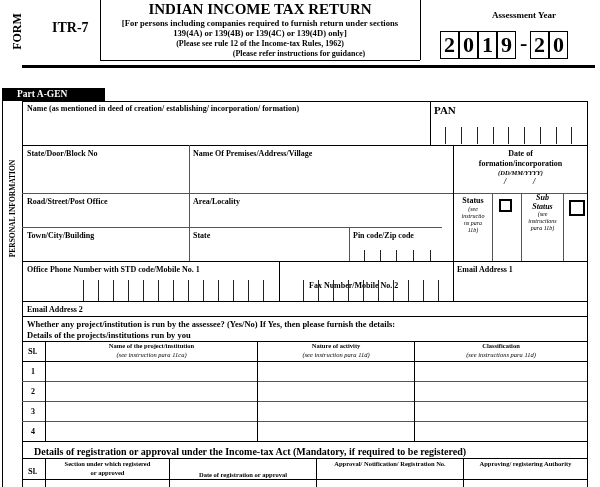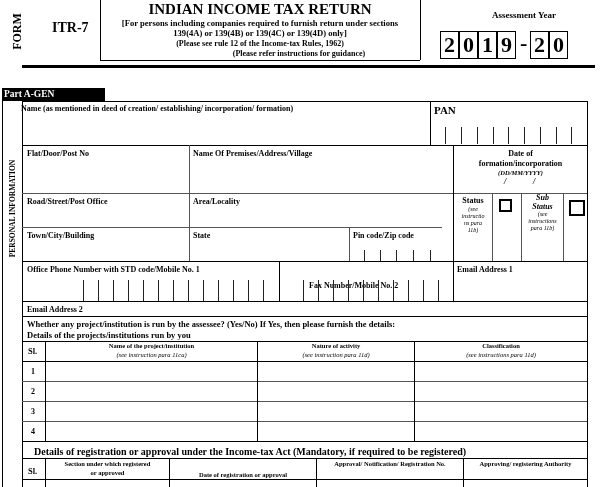--- a/index.html
+++ b/index.html
@@ -41,21 +41,21 @@
   <div class="digit" style="left:459px;">0</div>
   <div class="digit" style="left:478px;">1</div>
   <div class="digit" style="left:497px;">9</div>
   <div class="abs b" style="left:520px; top:30px; font-size:22px;">-</div>
   <div class="digit" style="left:530px;">2</div>
   <div class="digit" style="left:549px;">0</div>
 </div>
 
 <div class="abs" style="left:22px; top:65px; width:573px; height:3px; background:#000;"></div>
 
-<div class="abs b" style="left:2px; top:88px; width:103px; height:13px; background:#000; color:#fff; font-size:9.5px; line-height:13px; padding-left:2px; box-sizing:border-box;">Part A-GEN</div>
+<div class="abs b" style="left:2px; top:88px; width:103px; height:13px; background:#000; color:#fff; font-size:9.5px; line-height:13px; padding-left:15px; box-sizing:border-box;">Part A-GEN</div>
 
 <div class="abs b" style="left:-68px; top:204px; width:160px; text-align:center; font-size:7.5px; transform:rotate(-90deg);">PERSONAL INFORMATION</div>
 
 <div>
 
   <div class="vl" style="left:22px; top:101px; height:386px;"></div>
   <div class="vl" style="left:587px; top:101px; height:386px;"></div>
   <div class="vl" style="left:2px; top:101px; height:386px;"></div>
 
   <div class="hl" style="left:22px; top:101px; width:565px;"></div>
@@ -91,36 +91,36 @@
   <div class="vl" style="left:45px; top:341px; height:100px;"></div>
   <div class="vl" style="left:257px; top:341px; height:100px;"></div>
   <div class="vl" style="left:414px; top:341px; height:100px;"></div>
 
   <div class="vl" style="left:45px; top:458px; height:29px;"></div>
   <div class="vl" style="left:169px; top:458px; height:29px;"></div>
   <div class="vl" style="left:316px; top:458px; height:29px;"></div>
   <div class="vl" style="left:463px; top:458px; height:29px;"></div>
 </div>
 
-<div class="lbl" style="left:21px; top:104px;">Name (as mentioned in deed of creation/ establishing/ incorporation/ formation)</div>
+<div class="lbl" style="left:27px; top:104px;">Name (as mentioned in deed of creation/ establishing/ incorporation/ formation)</div>
 <div class="abs" style="left:23px; top:115px; width:406px; height:29px;"></div>
 <div class="lbl" style="left:434px; top:104px; font-size:11px;">PAN</div>
 <div class="abs" style="left:431px; top:118px; width:155px; height:26px;">
   <div class="tick" style="left:14px; top:9px; height:17px;"></div>
   <div class="tick" style="left:30px; top:9px; height:17px;"></div>
   <div class="tick" style="left:46px; top:9px; height:17px;"></div>
   <div class="tick" style="left:62px; top:9px; height:17px;"></div>
   <div class="tick" style="left:77px; top:9px; height:17px;"></div>
   <div class="tick" style="left:93px; top:9px; height:17px;"></div>
   <div class="tick" style="left:109px; top:9px; height:17px;"></div>
   <div class="tick" style="left:125px; top:9px; height:17px;"></div>
   <div class="tick" style="left:140px; top:9px; height:17px;"></div>
 </div>
 
-<div class="lbl" style="left:27px; top:149px;">Flat/Door/Post No</div>
+<div class="lbl" style="left:27px; top:149px;">State/Door/Block No</div>
 <div class="abs" style="left:23px; top:160px; width:165px; height:32px;"></div>
 <div class="lbl" style="left:193px; top:149px;">Name Of Premises/Address/Village</div>
 <div class="abs" style="left:190px; top:160px; width:262px; height:32px;"></div>
 <div class="lbl center" style="left:454px; top:149px; width:133px;">Date of</div>
 <div class="lbl center" style="left:454px; top:159px; width:133px;">formation/incorporation</div>
 <div class="lbl center i" style="left:454px; top:169px; width:133px; font-size:6.5px;">(DD/MM/YYYY)</div>
 <div class="abs" style="left:454px; top:177px; width:132px; height:15px;">
   <span class="abs b i" style="left:50px; top:0; font-size:8px;">/</span>
   <span class="abs b i" style="left:79px; top:0; font-size:8px;">/</span>
 </div>

